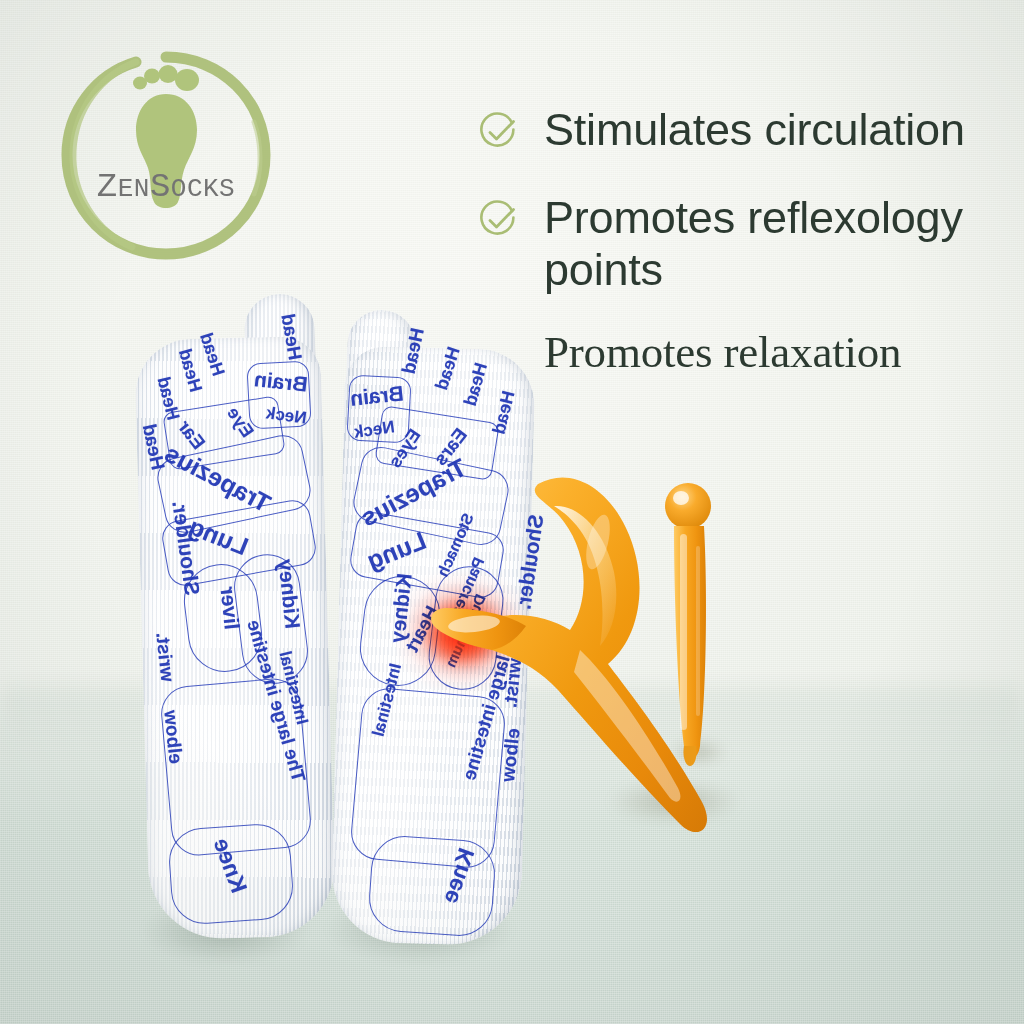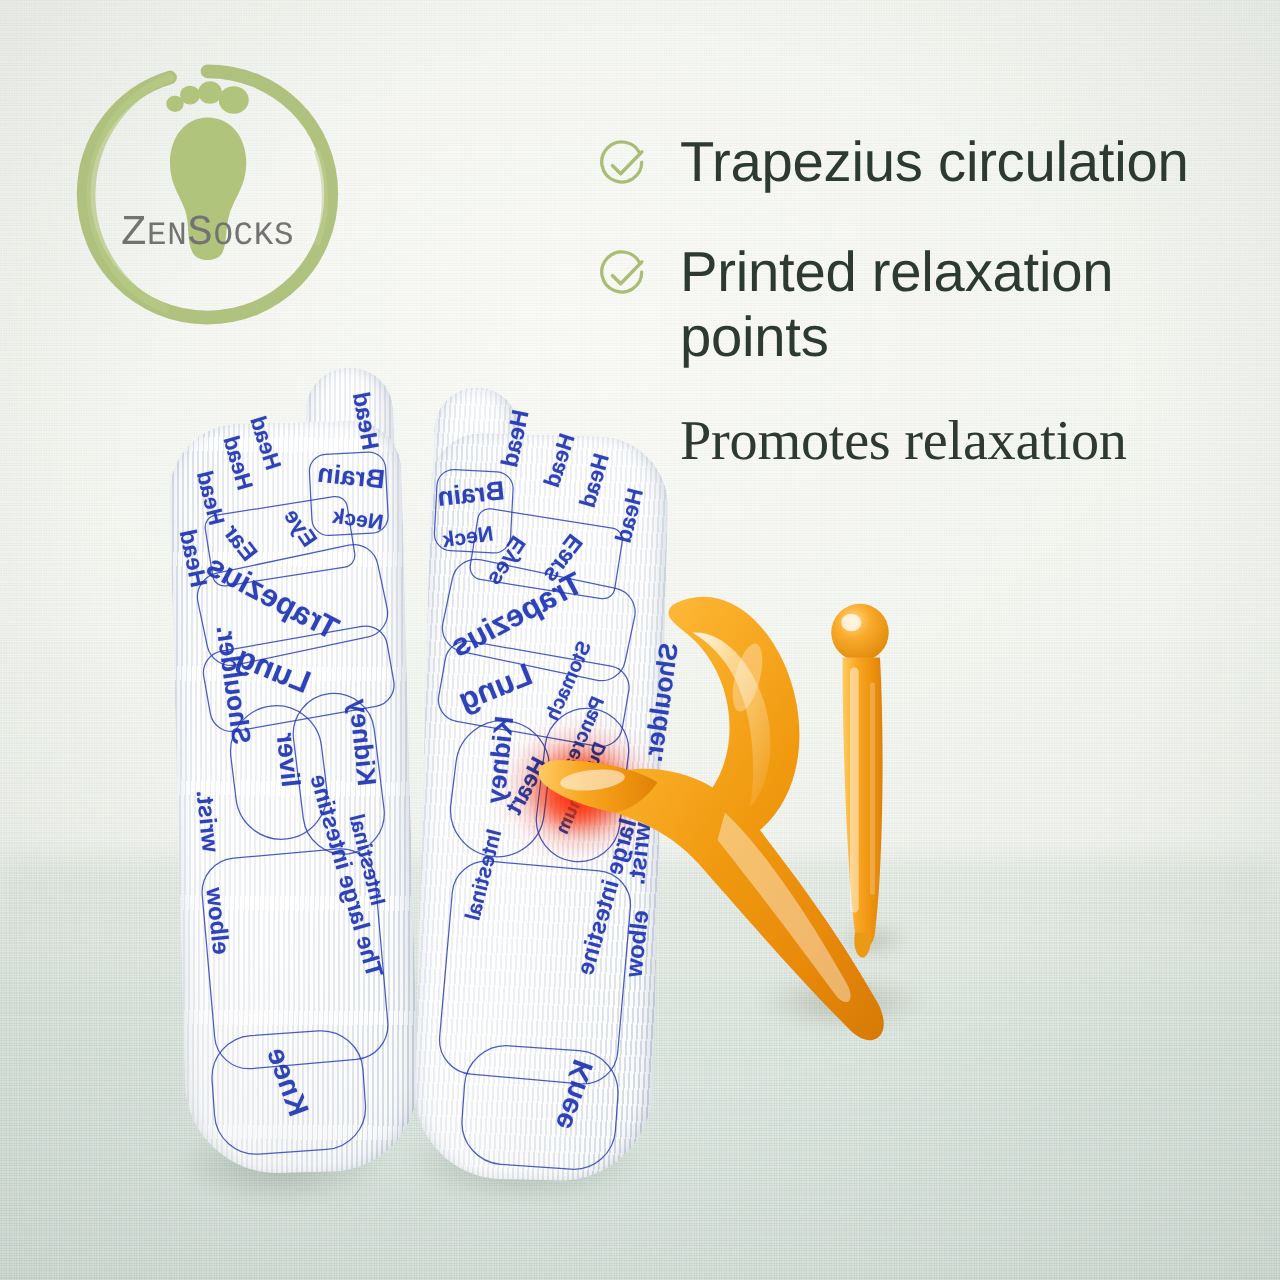--- a/index.html
+++ b/index.html
@@ -334,32 +334,32 @@
 
   <div id="features">
 
     <div class="feature" id="feature-1">
       <span class="ico">
         <svg viewBox="0 0 40 40">
           <path d="M 34 11 A 16 16 0 1 0 35.4 17.6" fill="none" stroke="#a9bd74" stroke-width="2.6" stroke-linecap="round"></path>
           <path d="M 12 20.5 L 18.5 27 L 35.5 9.5" fill="none" stroke="#a9bd74" stroke-width="2.8" stroke-linecap="round" stroke-linejoin="round"></path>
         </svg>
       </span>
-      <div class="txt">Trapezius circulation</div>
+      <div class="txt">Stimulates circulation</div>
     </div>
 
     <div class="feature" id="feature-2">
       <span class="ico">
         <svg viewBox="0 0 40 40">
           <path d="M 34 11 A 16 16 0 1 0 35.4 17.6" fill="none" stroke="#a9bd74" stroke-width="2.6" stroke-linecap="round"></path>
           <path d="M 12 20.5 L 18.5 27 L 35.5 9.5" fill="none" stroke="#a9bd74" stroke-width="2.8" stroke-linecap="round" stroke-linejoin="round"></path>
         </svg>
       </span>
       <div class="txt">
-        <div>Printed relaxation</div>
+        <div>Promotes reflexology</div>
         <div>points</div>
       </div>
     </div>
 
     <div class="feature" id="feature-3">
       <div class="txt">Promotes relaxation</div>
     </div>
   </div>
 
 </div>

